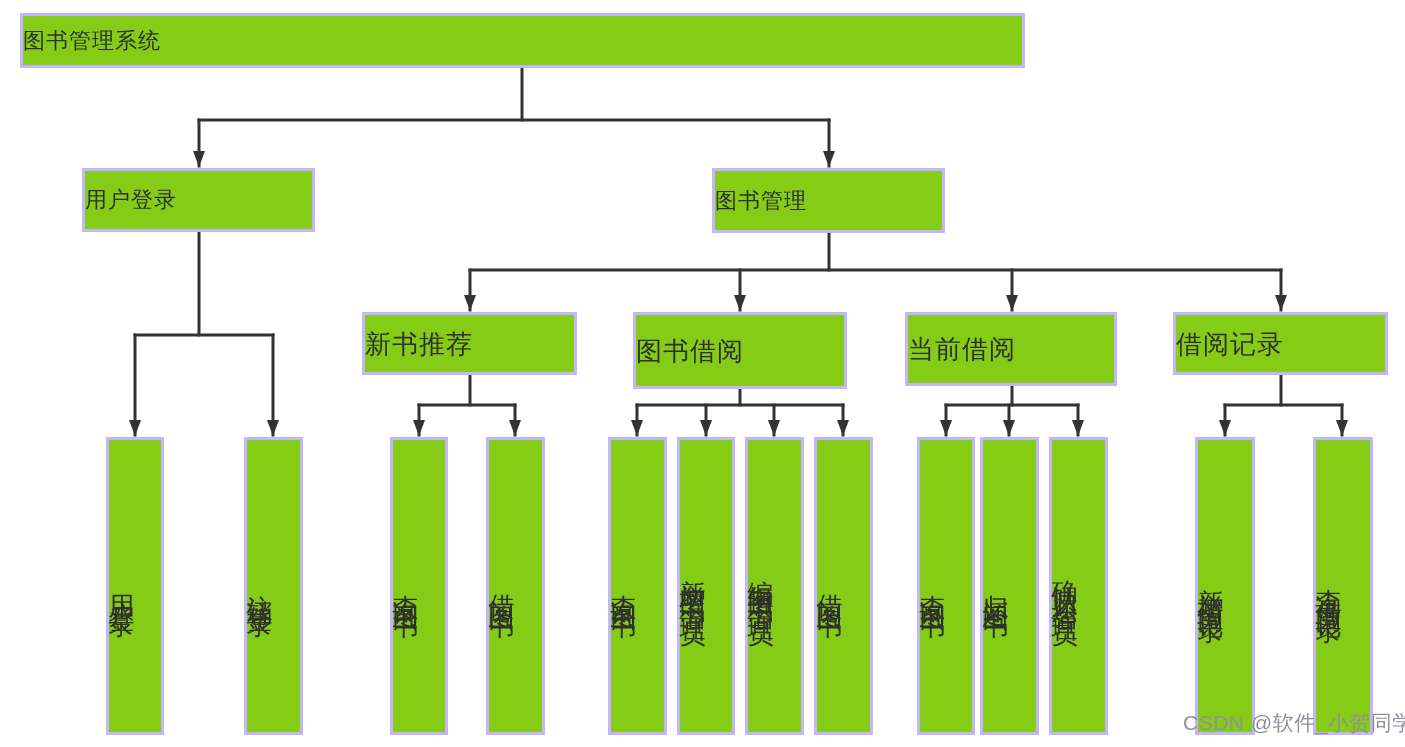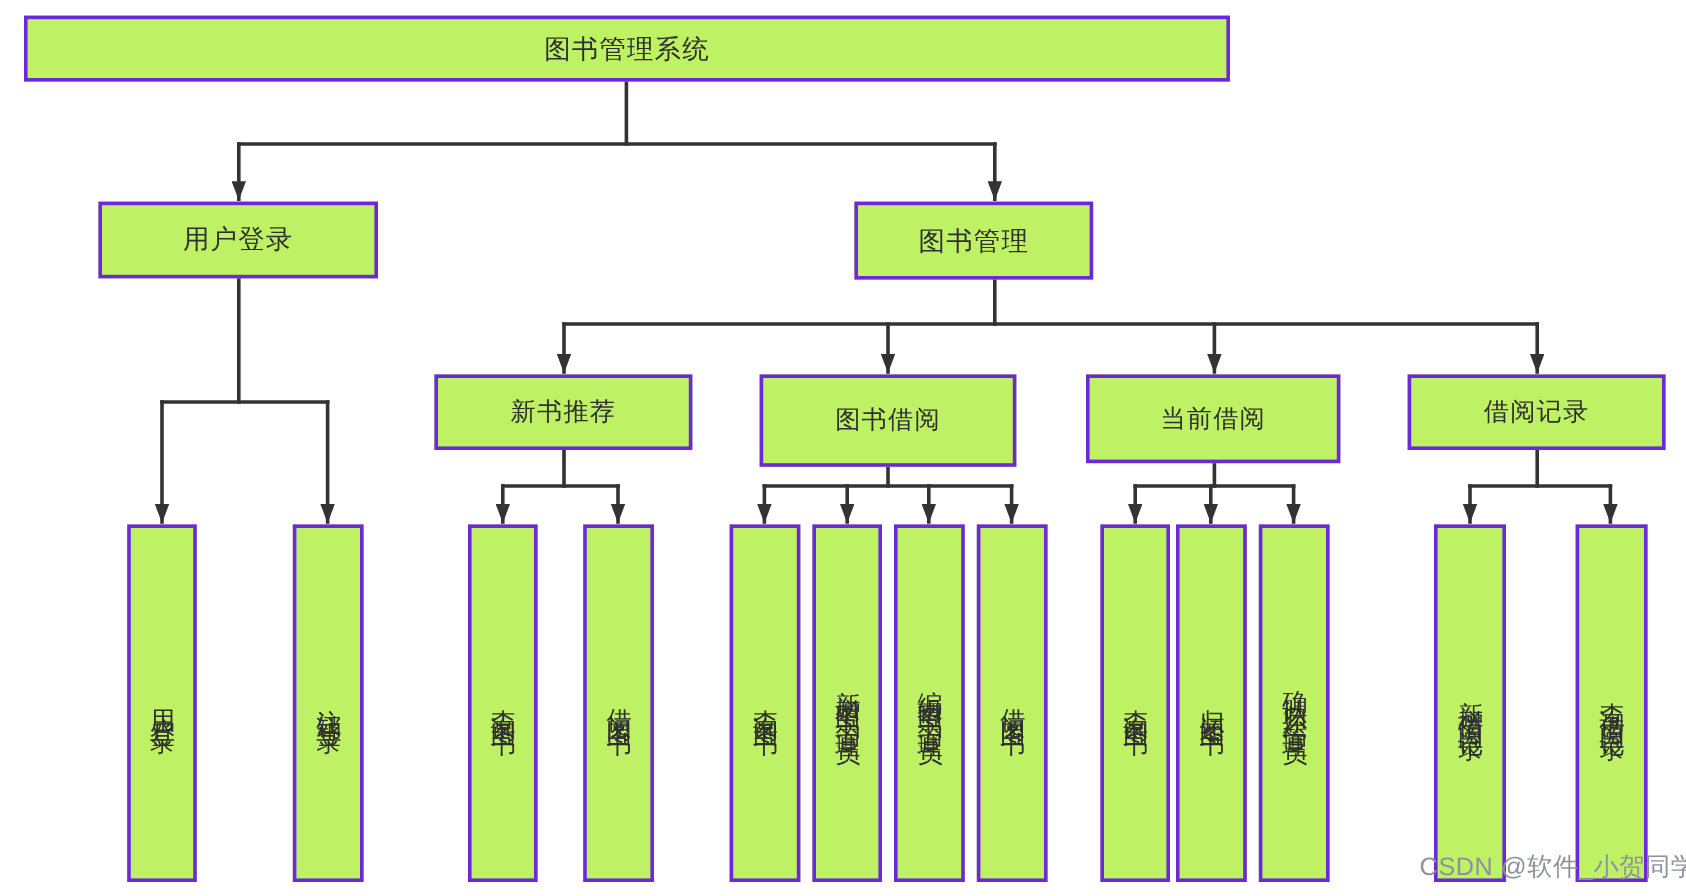--- a/index.html
+++ b/index.html
@@ -8,29 +8,29 @@
     width: 1405px;
     height: 747px;
     background: #ffffff;
     font-family: "Liberation Sans", sans-serif;
     overflow: hidden;
   }
   .wires { position: absolute; left: 0; top: 0; width: 1405px; height: 747px; }
   .node {
     position: absolute;
     box-sizing: border-box;
-    border: 3px solid #6d28d9;
-    background: #bef264;
+    border: 3px solid #c4b5fd;
+    background: #84cc16;
     display: flex;
     align-items: center;
-    justify-content: center;
+    justify-content: flex-start;
     color: #333333;
   }
   .node .lbl {
-    font-size: 21px;
+    font-size: 26px;
     line-height: 1;
     letter-spacing: 1px;
     white-space: nowrap;
     color: #2f2f2f;
   }
   .node.h1 .lbl { font-size: 22px; }
   .node.v .lbl {
     writing-mode: vertical-rl;
     text-orientation: mixed;
     letter-spacing: 6px;
@@ -114,21 +114,21 @@
     </g>
   </svg>
 
   <div class="node h1" style="left:20px; top:13px; width:1005px; height:55px">
     <span class="lbl">图书管理系统</span>
   </div>
 
   <div class="node h1" style="left:82px; top:168px; width:233px; height:64px">
     <span class="lbl">用户登录</span>
   </div>
-  <div class="node h1" style="left:712px; top:168px; width:199px; height:65px">
+  <div class="node h1" style="left:712px; top:168px; width:233px; height:65px">
     <span class="lbl">图书管理</span>
   </div>
 
   <div class="node" style="left:362px; top:312px; width:215px; height:63px">
     <span class="lbl">新书推荐</span>
   </div>
   <div class="node" style="left:633px; top:312px; width:214px; height:77px">
     <span class="lbl">图书借阅</span>
   </div>
   <div class="node" style="left:905px; top:312px; width:212px; height:74px">

